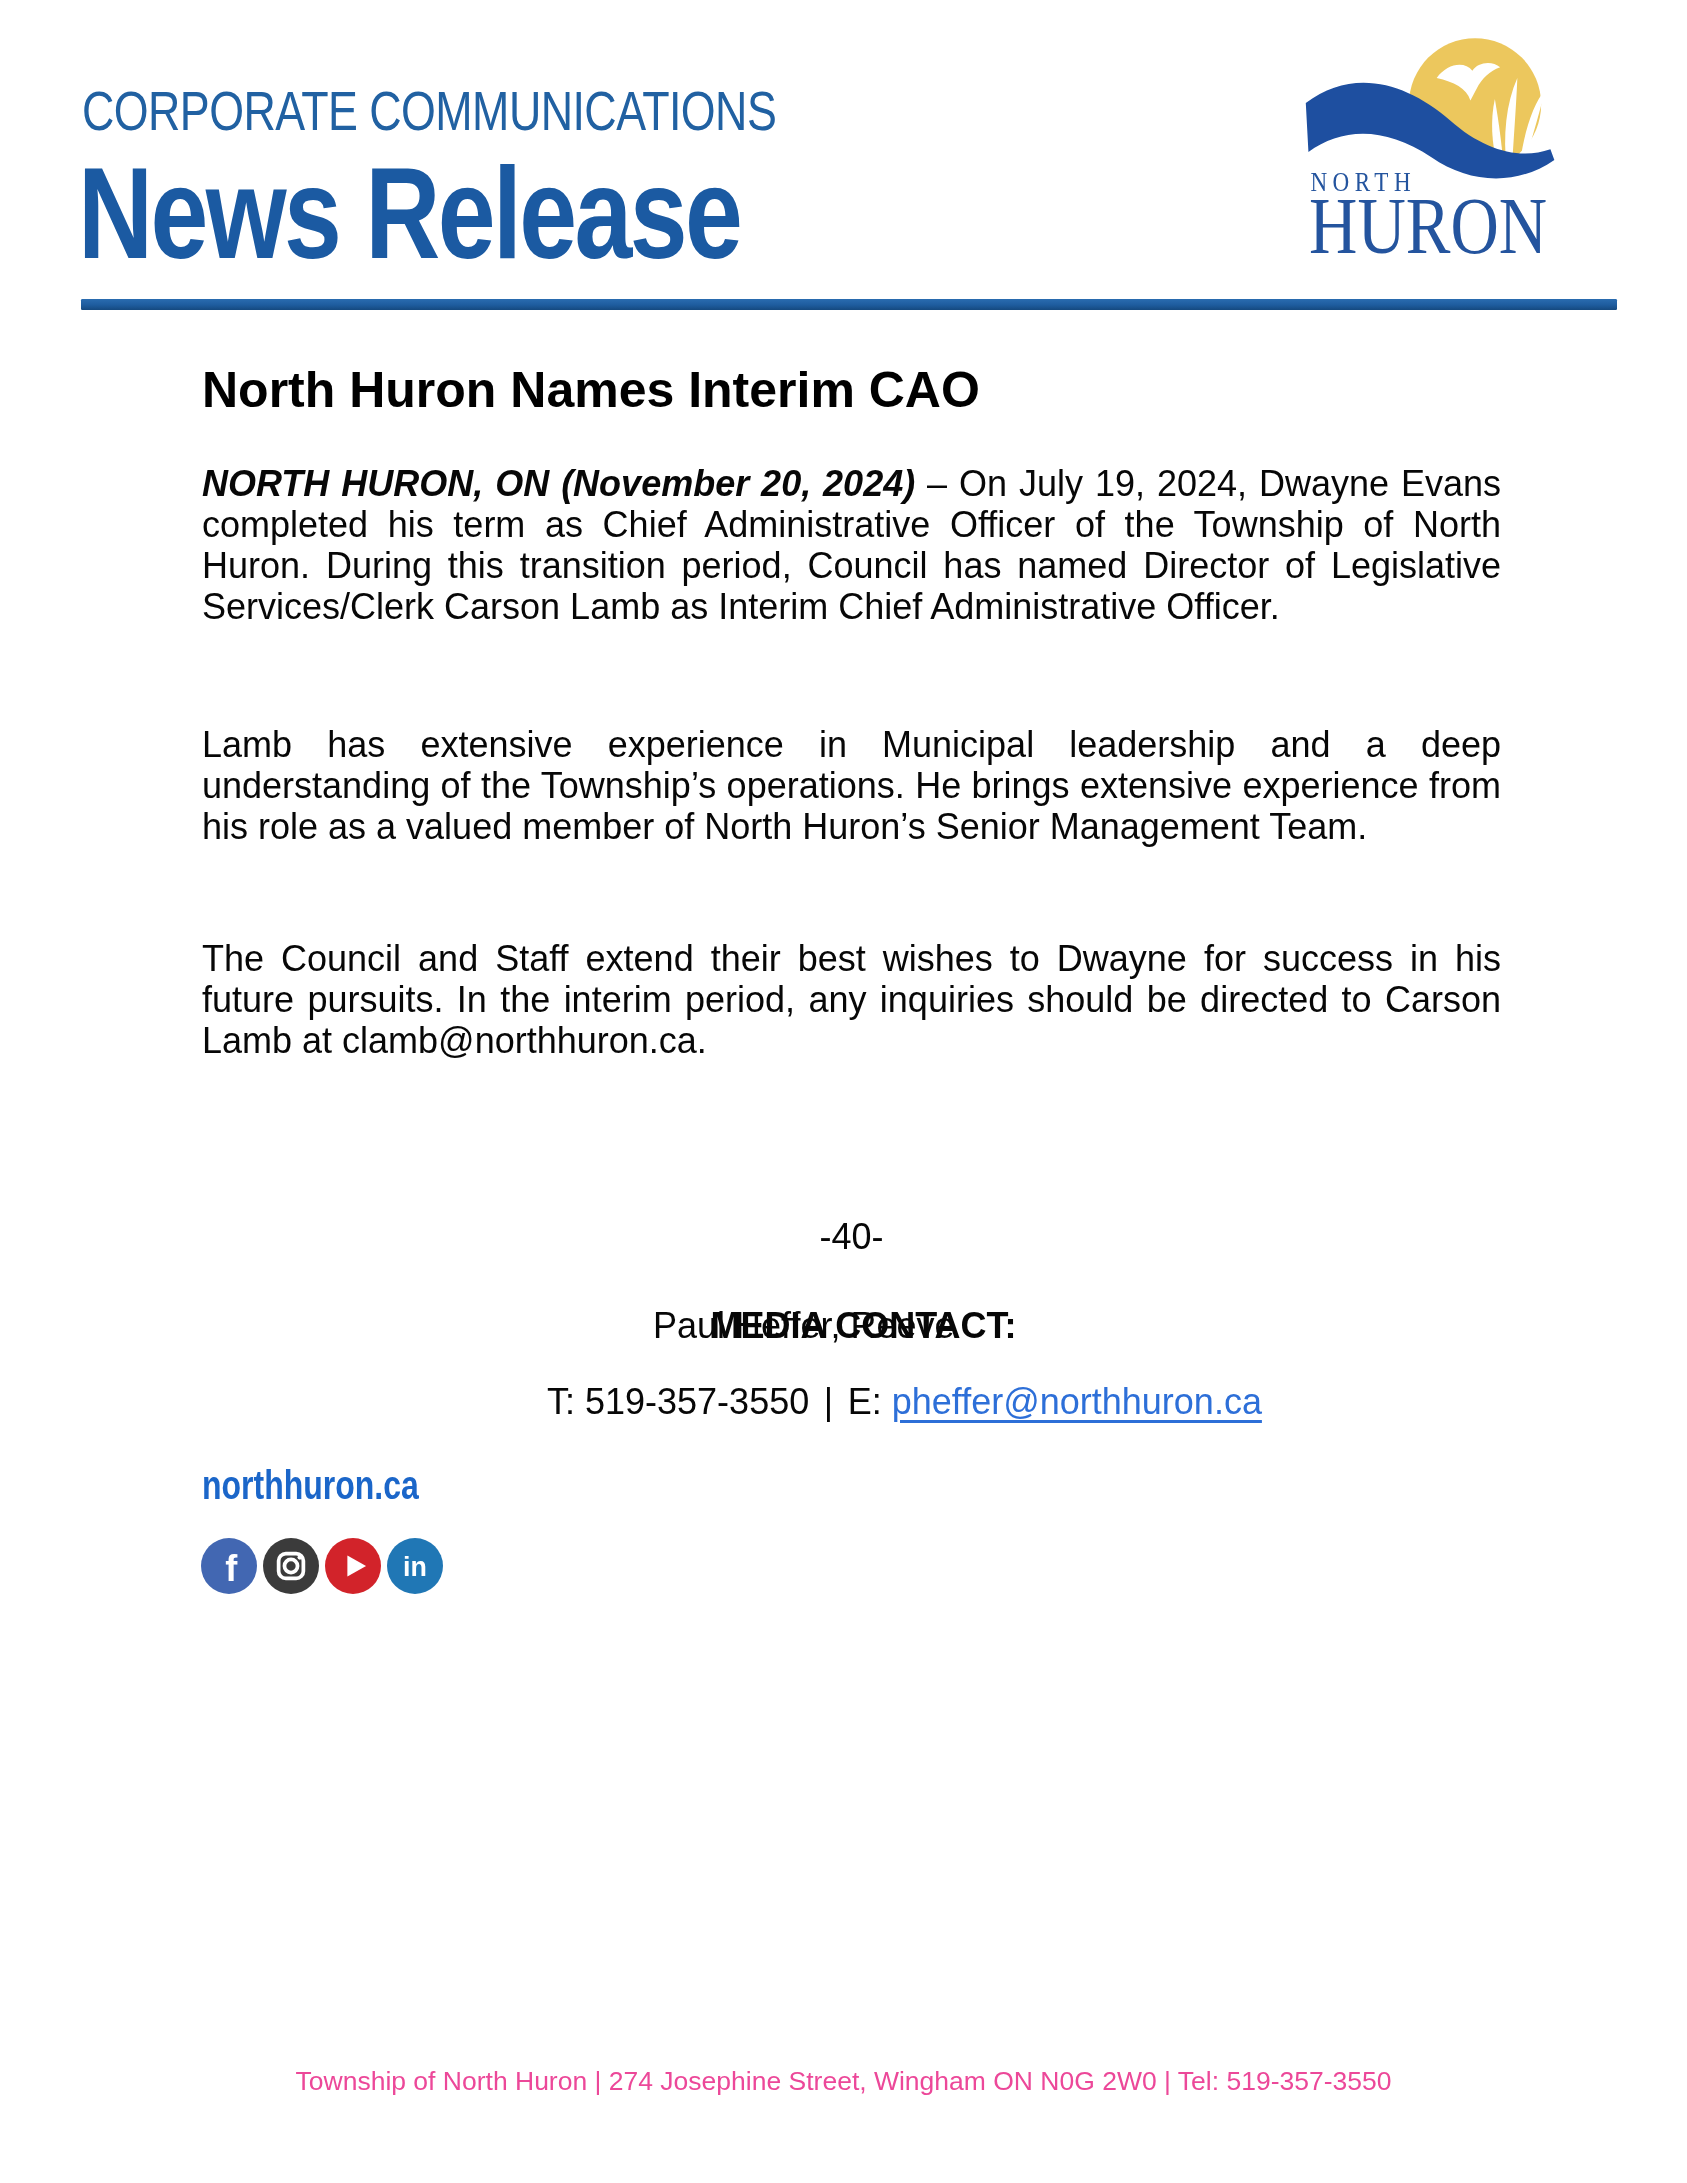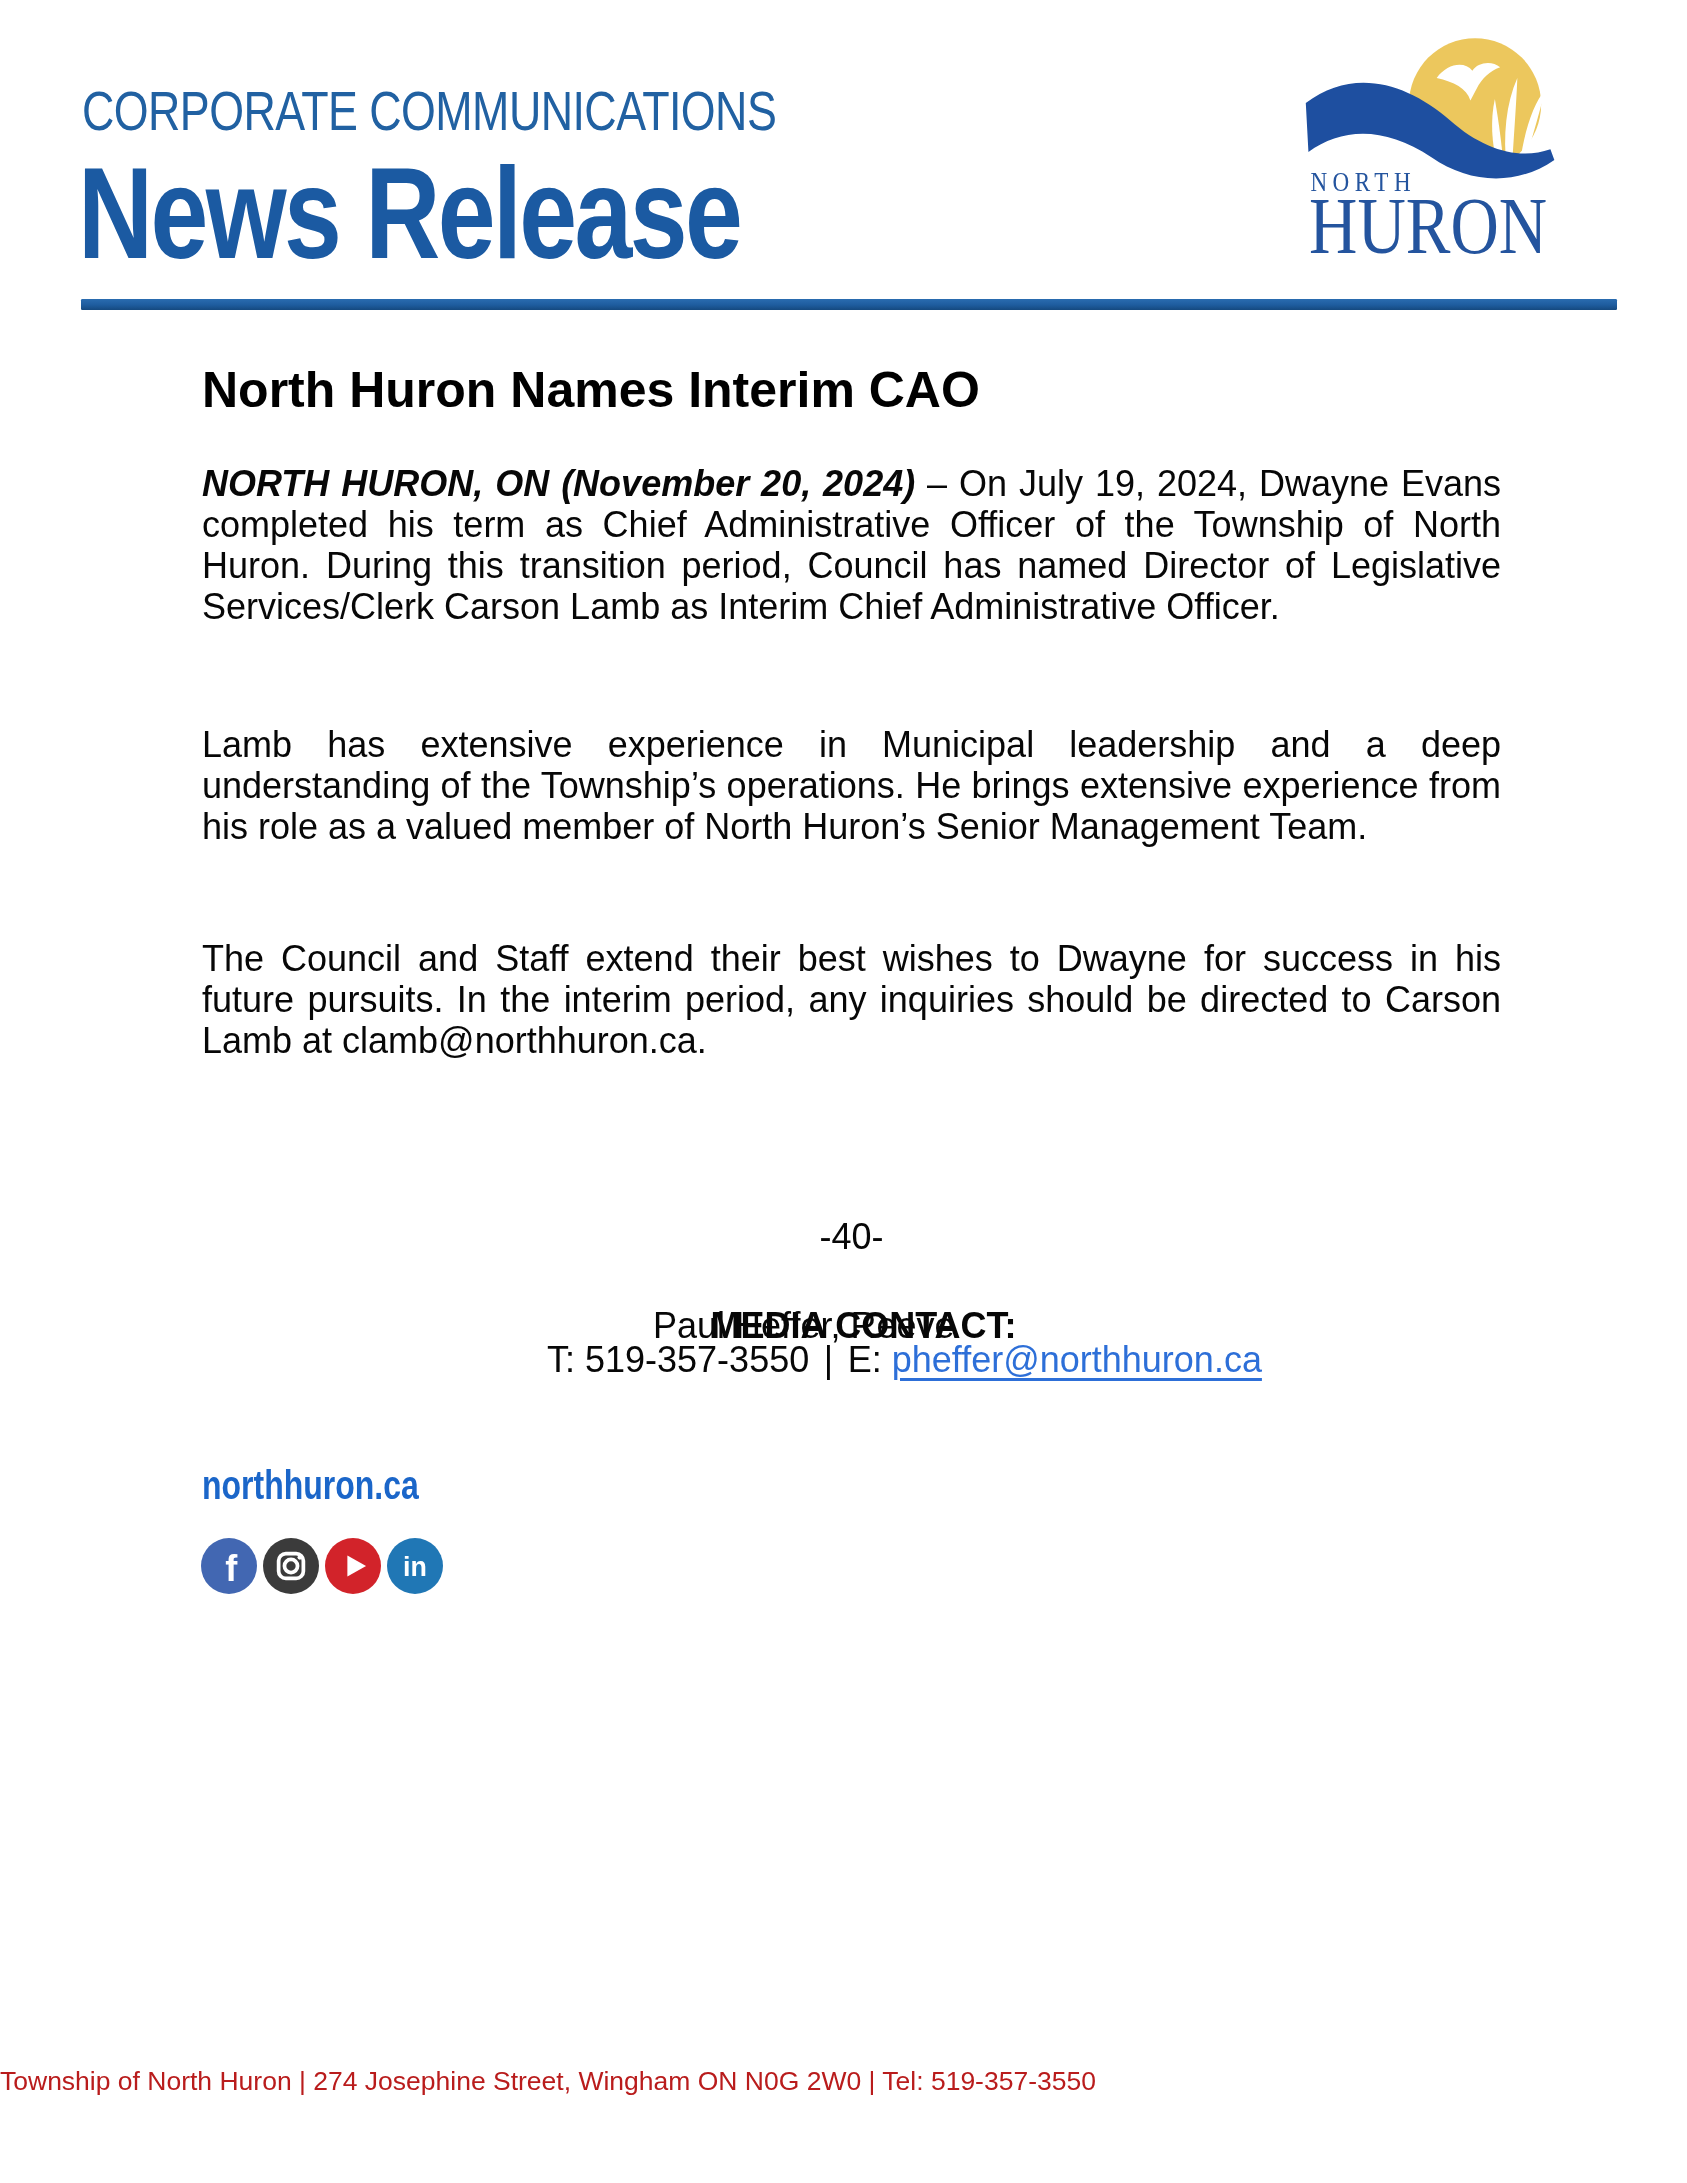--- a/index.html
+++ b/index.html
@@ -39,39 +39,39 @@
   .p1{top:463px;}
   .p2{top:724px;}
   .p3{top:938px;}
   .end-mark{
     position:absolute;left:0;top:1216px;width:1299px;margin:0;
     font-size:36px;line-height:41px;text-align:center;color:#070707;
   }
   .mc1{position:absolute;left:12px;top:1305px;width:1299px;font-size:36px;line-height:41px;text-align:center;}
   .mc-label{font-weight:700;}
   .mc-name{position:absolute;left:439px;top:0;font-weight:400;white-space:nowrap;}
-  .mc2{position:absolute;left:345px;top:1339px;font-size:36px;line-height:41px;white-space:nowrap;}
+  .mc2{position:absolute;left:345px;top:1381px;font-size:36px;line-height:41px;white-space:nowrap;}
   .mc-sep{margin:0 14.6px;}
   .email{
     color:#2D6FD8;text-decoration:underline;text-decoration-thickness:2.6px;
     text-underline-offset:6px;cursor:pointer;
   }
   .website{
     position:absolute;left:0;top:1465px;font-size:41px;font-weight:700;
     color:#1B66C9;line-height:1;white-space:nowrap;text-decoration:none;
     transform:scaleX(.78);transform-origin:left top;cursor:pointer;
   }
   .social{position:absolute;left:-1.3px;top:1538px;display:flex;gap:6px;}
   .social a{display:block;width:56px;height:56px;cursor:pointer;}
   .social svg{width:56px;height:56px;display:block;}
   .social .glyph{font-family:"Liberation Sans",sans-serif;font-weight:700;}
   
   .footer{
-    position:absolute;left:0;top:2066px;width:1687px;
-    font-size:26.5px;color:#b91c1c;letter-spacing:0px;
+    position:absolute;left:0;top:2066px;width:1687px;text-align:center;
+    font-size:26.5px;color:#ec4899;letter-spacing:0px;
   }
 </style>
 </head>
 <body>
 
 <div class="page">
 
   <div class="kicker">CORPORATE COMMUNICATIONS</div>
   <div class="masthead">News Release</div>
 

